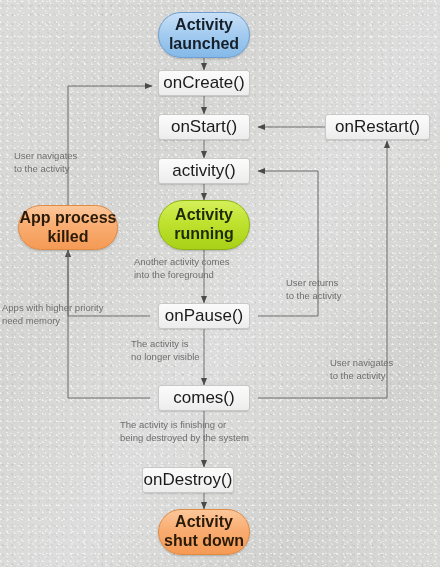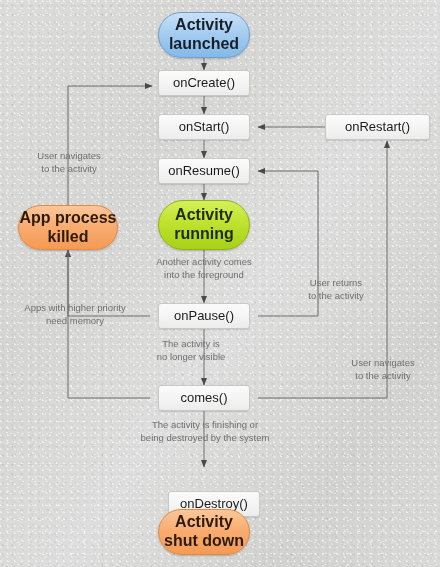--- a/index.html
+++ b/index.html
@@ -30,21 +30,21 @@
     display:flex;align-items:center;justify-content:center;
     text-align:center;
     box-sizing:border-box;
     line-height:1.18;
   }
   
   .cb{
     background:linear-gradient(180deg,#fbfbfb 0%,#f4f4f4 55%,#ececec 100%);
     border:1px solid #c8c8c6;
     border-radius:3px;
-    font-size:13px;
+    font-size:17px;
     color:#1b1b1b;
     box-shadow:0 1px 1px rgba(0,0,0,.12);
   }
   
   .pill{
     border-radius:999px;
     font-size:16px;
     font-weight:bold;
     color:#16202b;
     box-shadow:0 1px 2px rgba(0,0,0,.2);
@@ -61,21 +61,20 @@
   .pill-orange{
     background:linear-gradient(180deg,#fcc79a 0%,#f9ad72 45%,#f59a55 100%);
     border:1px solid #e08a44;
     color:#2a1a08;
     align-items:center;
   }
   .lbl{
     position:absolute;
     font-size:9.5px;
     color:#6e6e6e;
-    text-align:center;
     line-height:1.35;
     white-space:pre-line;
   }
 </style>
 </head>
 <body>
 
 <div id="texture"></div>
 
 <svg id="edges" width="440" height="567" viewBox="0 0 440 567">
@@ -123,21 +122,21 @@
 
 <div class="node cb" style="left:158px;top:70px;width:92px;height:26px;">
   <span>onCreate()</span>
 </div>
 
 <div class="node cb" style="left:158px;top:114px;width:92px;height:26px;">
   <span>onStart()</span>
 </div>
 
 <div class="node cb" style="left:158px;top:158px;width:92px;height:26px;">
-  <span>onResume()</span>
+  <span>activity()</span>
 </div>
 
 <div class="node cb" style="left:325px;top:114px;width:105px;height:26px;">
   <span>onRestart()</span>
 </div>
 
 <div class="node pill pill-green" style="left:158px;top:200px;width:92px;height:50px;">
   <span style="white-space:pre-line">Activity
 running</span>
 </div>
@@ -148,21 +147,21 @@
 </div>
 
 <div class="node cb" style="left:158px;top:303px;width:92px;height:26px;">
   <span>onPause()</span>
 </div>
 
 <div class="node cb" style="left:158px;top:385px;width:92px;height:26px;">
   <span>comes()</span>
 </div>
 
-<div class="node cb" style="left:168px;top:467px;width:92px;height:26px;margin-top:24px;">
+<div class="node cb" style="left:142px;top:467px;width:92px;height:26px;">
   <span>onDestroy()</span>
 </div>
 
 <div class="node pill pill-orange" style="left:158px;top:509px;width:92px;height:46px;">
   <span style="white-space:pre-line">Activity
 shut down</span>
 </div>
 
 <div class="lbl" style="left:14px;top:150px;width:110px;">User navigates
 to the activity</div>

